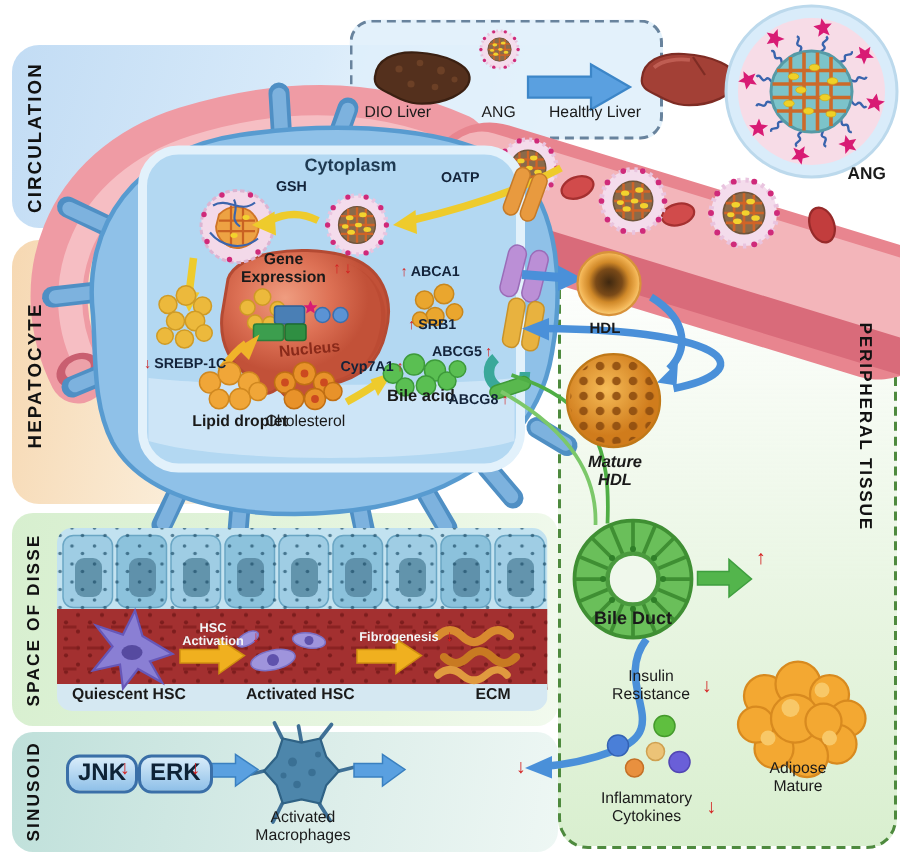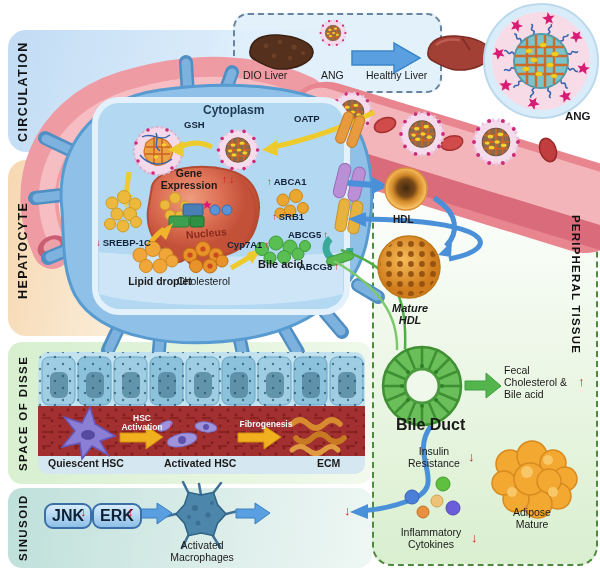--- a/index.html
+++ b/index.html
@@ -562,23 +562,22 @@
     <span>ABCG5</span>
     <span class="ra">↑</span>
   </div>
   <div class="lbl flexrow gene" style="left:299px;top:262px;">
     <span>ABCG8</span>
     <span class="ra">↑</span>
   </div>
 
   <div class="lbl" style="left:393px;top:214px;font-weight:700;font-size:10px;">HDL</div>
   <div class="lbl lblc" style="left:381px;top:302px;width:58px;font-weight:700;font-size:11px;font-style:italic;">Mature HDL</div>
-  <div class="lbl" style="left:396px;top:416px;font-weight:700;font-size:16px;">Bile Duct</div>
+  <div class="lbl" style="left:396px;top:406px;font-weight:700;font-size:12px;">Bile Duct</div>
   <div class="lbl flexrow" style="left:504px;top:365px;">
-    <span style="width:72px;white-space:normal;">Fecal Cholesterol &amp; Bile acid</span>
     <span class="ra" style="font-size:13px;">↑</span>
   </div>
   <div class="lbl flexrow" style="left:402px;top:446px;">
     <span class="lblc" style="width:64px;">Insulin Resistance</span>
     <span class="ra" style="font-size:13px;">↓</span>
   </div>
   <div class="lbl flexrow" style="left:393px;top:527px;">
     <span class="lblc" style="width:76px;">Inflammatory Cytokines</span>
     <span class="ra" style="font-size:13px;">↓</span>
   </div>

